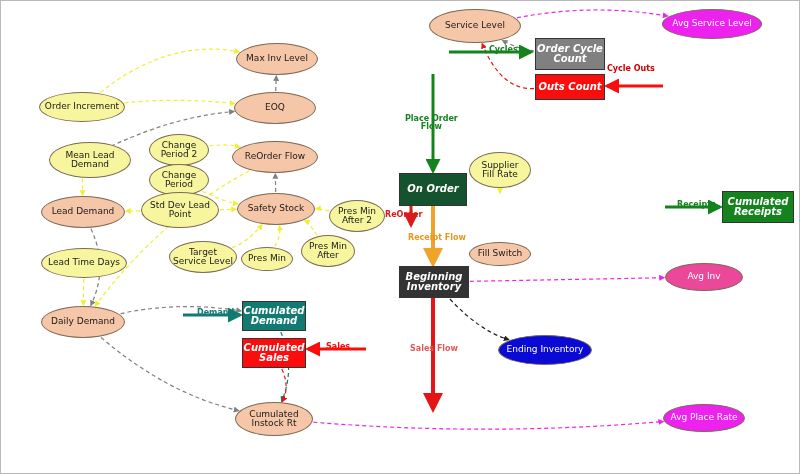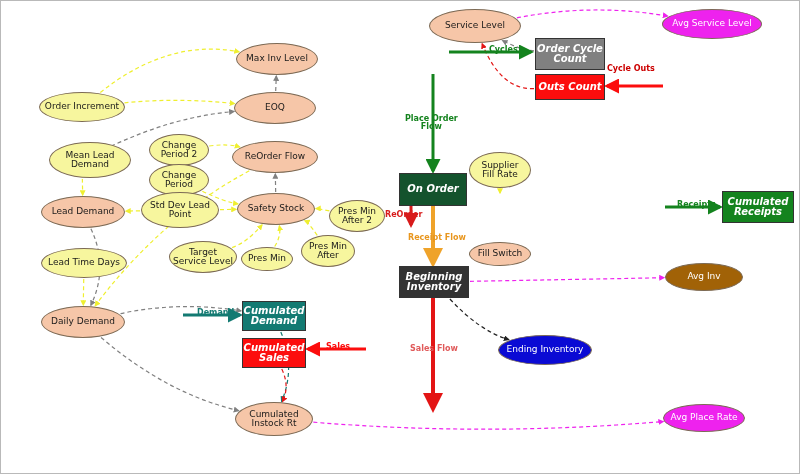--- a/index.html
+++ b/index.html
@@ -167,21 +167,21 @@
       <div class="node rect" style="left: 721px; top: 190px; width: 72px; height: 32px; background: rgb(20, 131, 30); color: rgb(255, 255, 255);">Cumulated
 Receipts</div>
       <div class="node ellipse" style="left: 168px; top: 240px; width: 68px; height: 32px; background: rgb(247, 246, 158); color: rgb(26, 26, 26);">Target
 Service Level</div>
       <div class="node ellipse" style="left: 240px; top: 246px; width: 52px; height: 24px; background: rgb(247, 246, 158); color: rgb(26, 26, 26);">Pres Min</div>
       <div class="node ellipse" style="left: 300px; top: 234px; width: 54px; height: 32px; background: rgb(247, 246, 158); color: rgb(26, 26, 26);">Pres Min
 After</div>
       <div class="node ellipse" style="left: 40px; top: 247px; width: 86px; height: 30px; background: rgb(247, 246, 158); color: rgb(26, 26, 26);">Lead Time Days</div>
       <div class="node rect" style="left: 398px; top: 265px; width: 70px; height: 32px; background: rgb(51, 51, 51); color: rgb(255, 255, 255);">Beginning
 Inventory</div>
-      <div class="node ellipse" style="left: 664px; top: 262px; width: 78px; height: 28px; background: #a16207; color: rgb(255, 255, 255);">Avg Inv</div>
+      <div class="node ellipse" style="left: 664px; top: 262px; width: 78px; height: 28px; background: #ec4899; color: rgb(255, 255, 255);">Avg Inv</div>
       <div class="node ellipse" style="left: 40px; top: 305px; width: 84px; height: 32px; background: rgb(246, 198, 168); color: rgb(26, 26, 26); text-align: right;">Daily Demand</div>
       <div class="node rect" style="left: 241px; top: 300px; width: 64px; height: 30px; background: rgb(19, 122, 114); color: rgb(255, 255, 255);">Cumulated
 Demand</div>
       <div class="node rect" style="left: 241px; top: 337px; width: 64px; height: 30px; background: rgb(252, 13, 13); color: rgb(255, 255, 255);">Cumulated
 Sales</div>
       <div class="node ellipse" style="left: 497px; top: 334px; width: 94px; height: 30px; background: rgb(10, 10, 212); color: rgb(255, 255, 255);">Ending Inventory</div>
       <div class="node ellipse" style="left: 234px; top: 401px; width: 78px; height: 34px; background: rgb(246, 198, 168); color: rgb(26, 26, 26);">Cumulated
 Instock Rt</div>
       <div class="node ellipse" style="left: 662px; top: 403px; width: 82px; height: 28px; background: rgb(238, 34, 238); color: rgb(255, 255, 255);">Avg Place Rate</div>
     </div>

